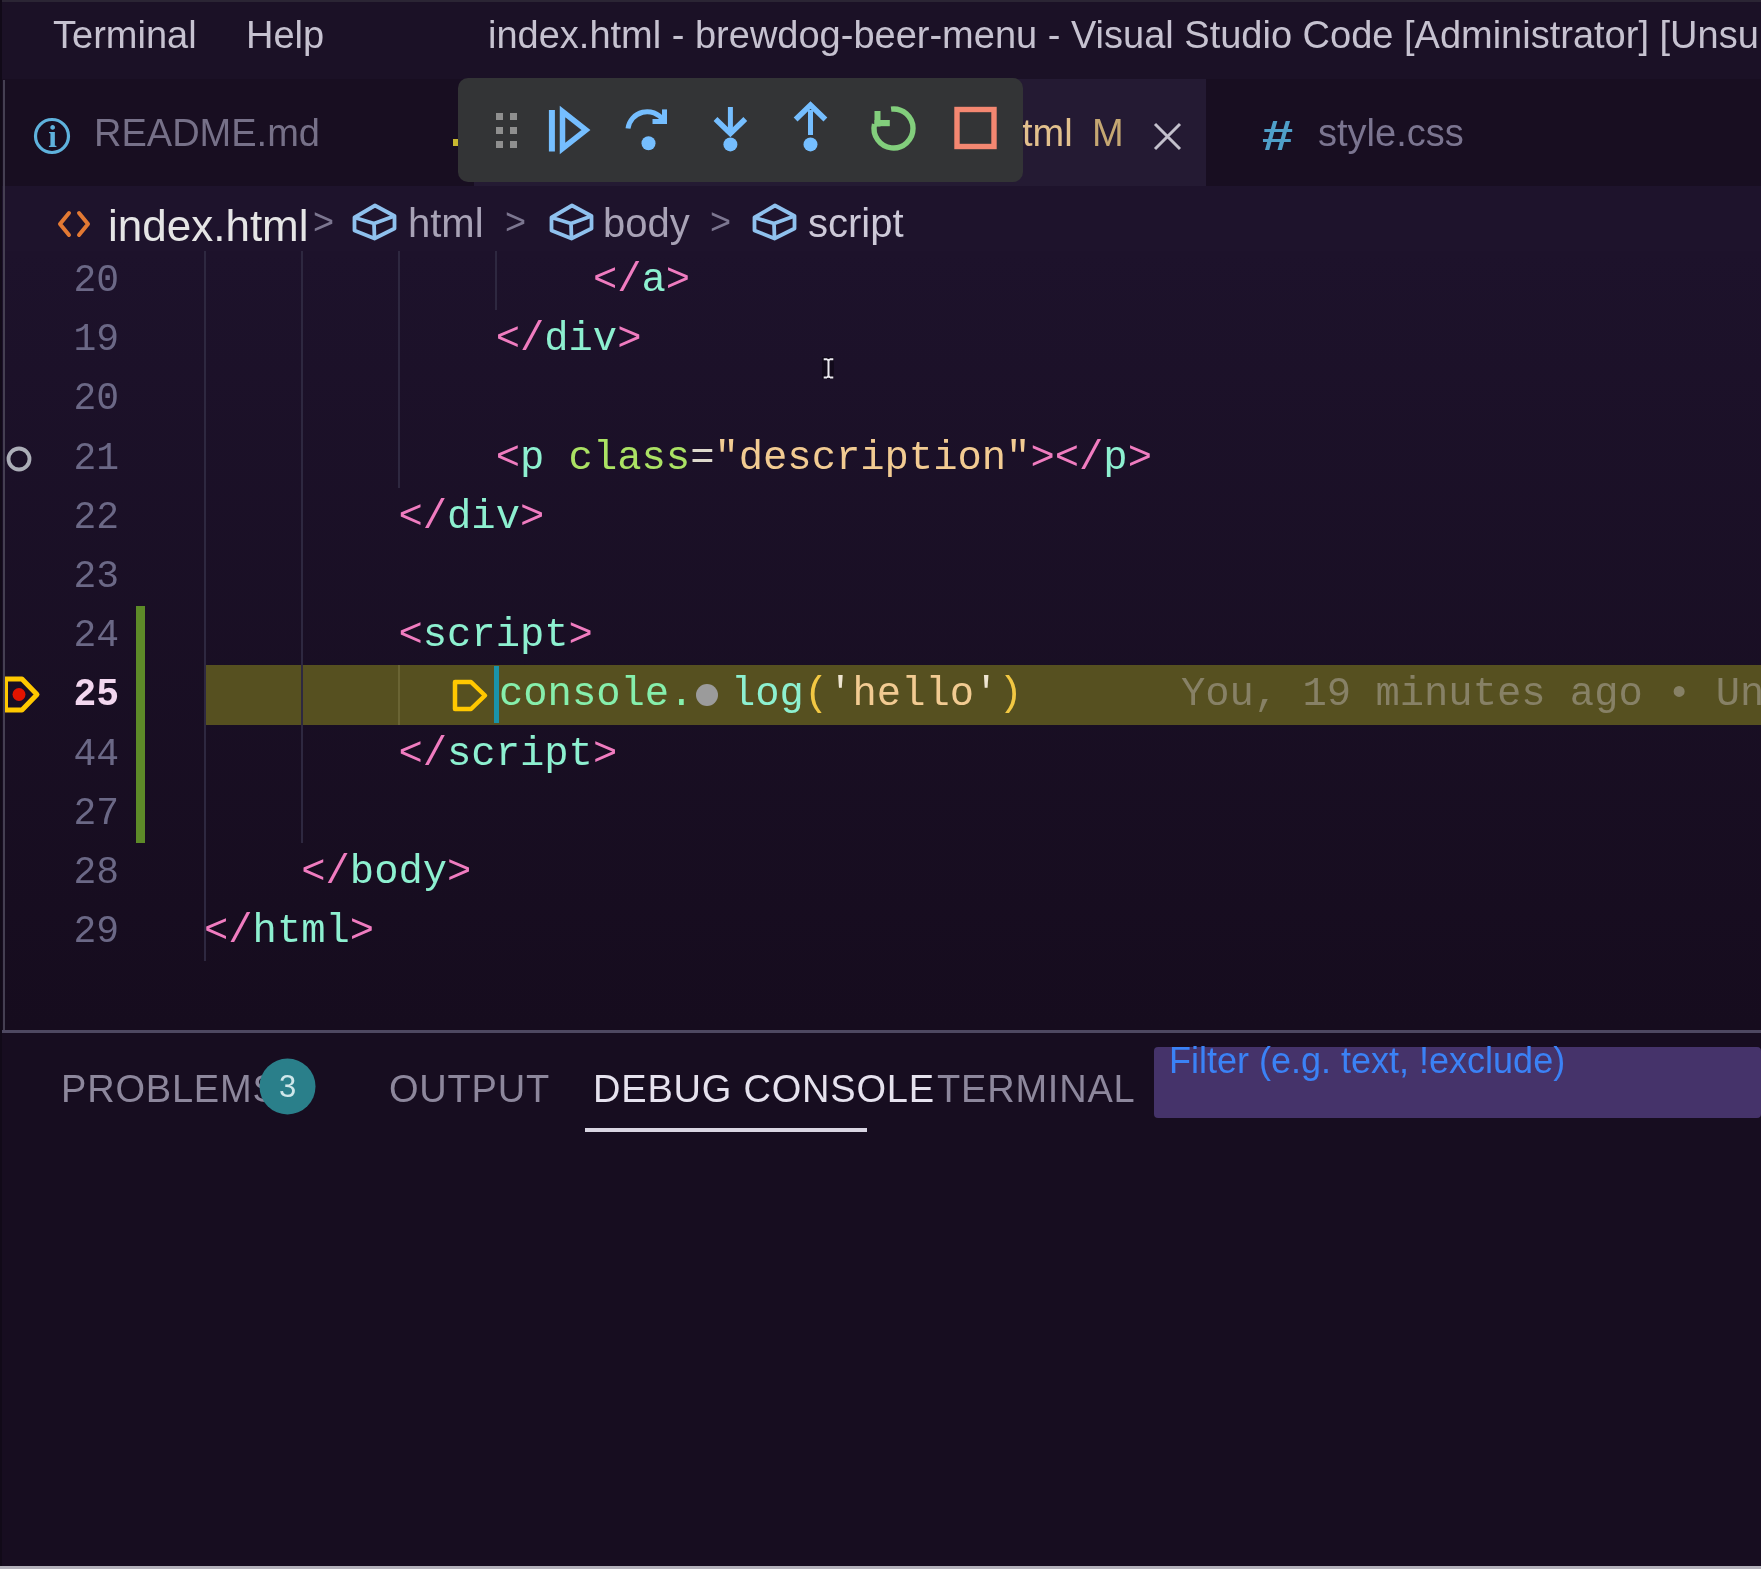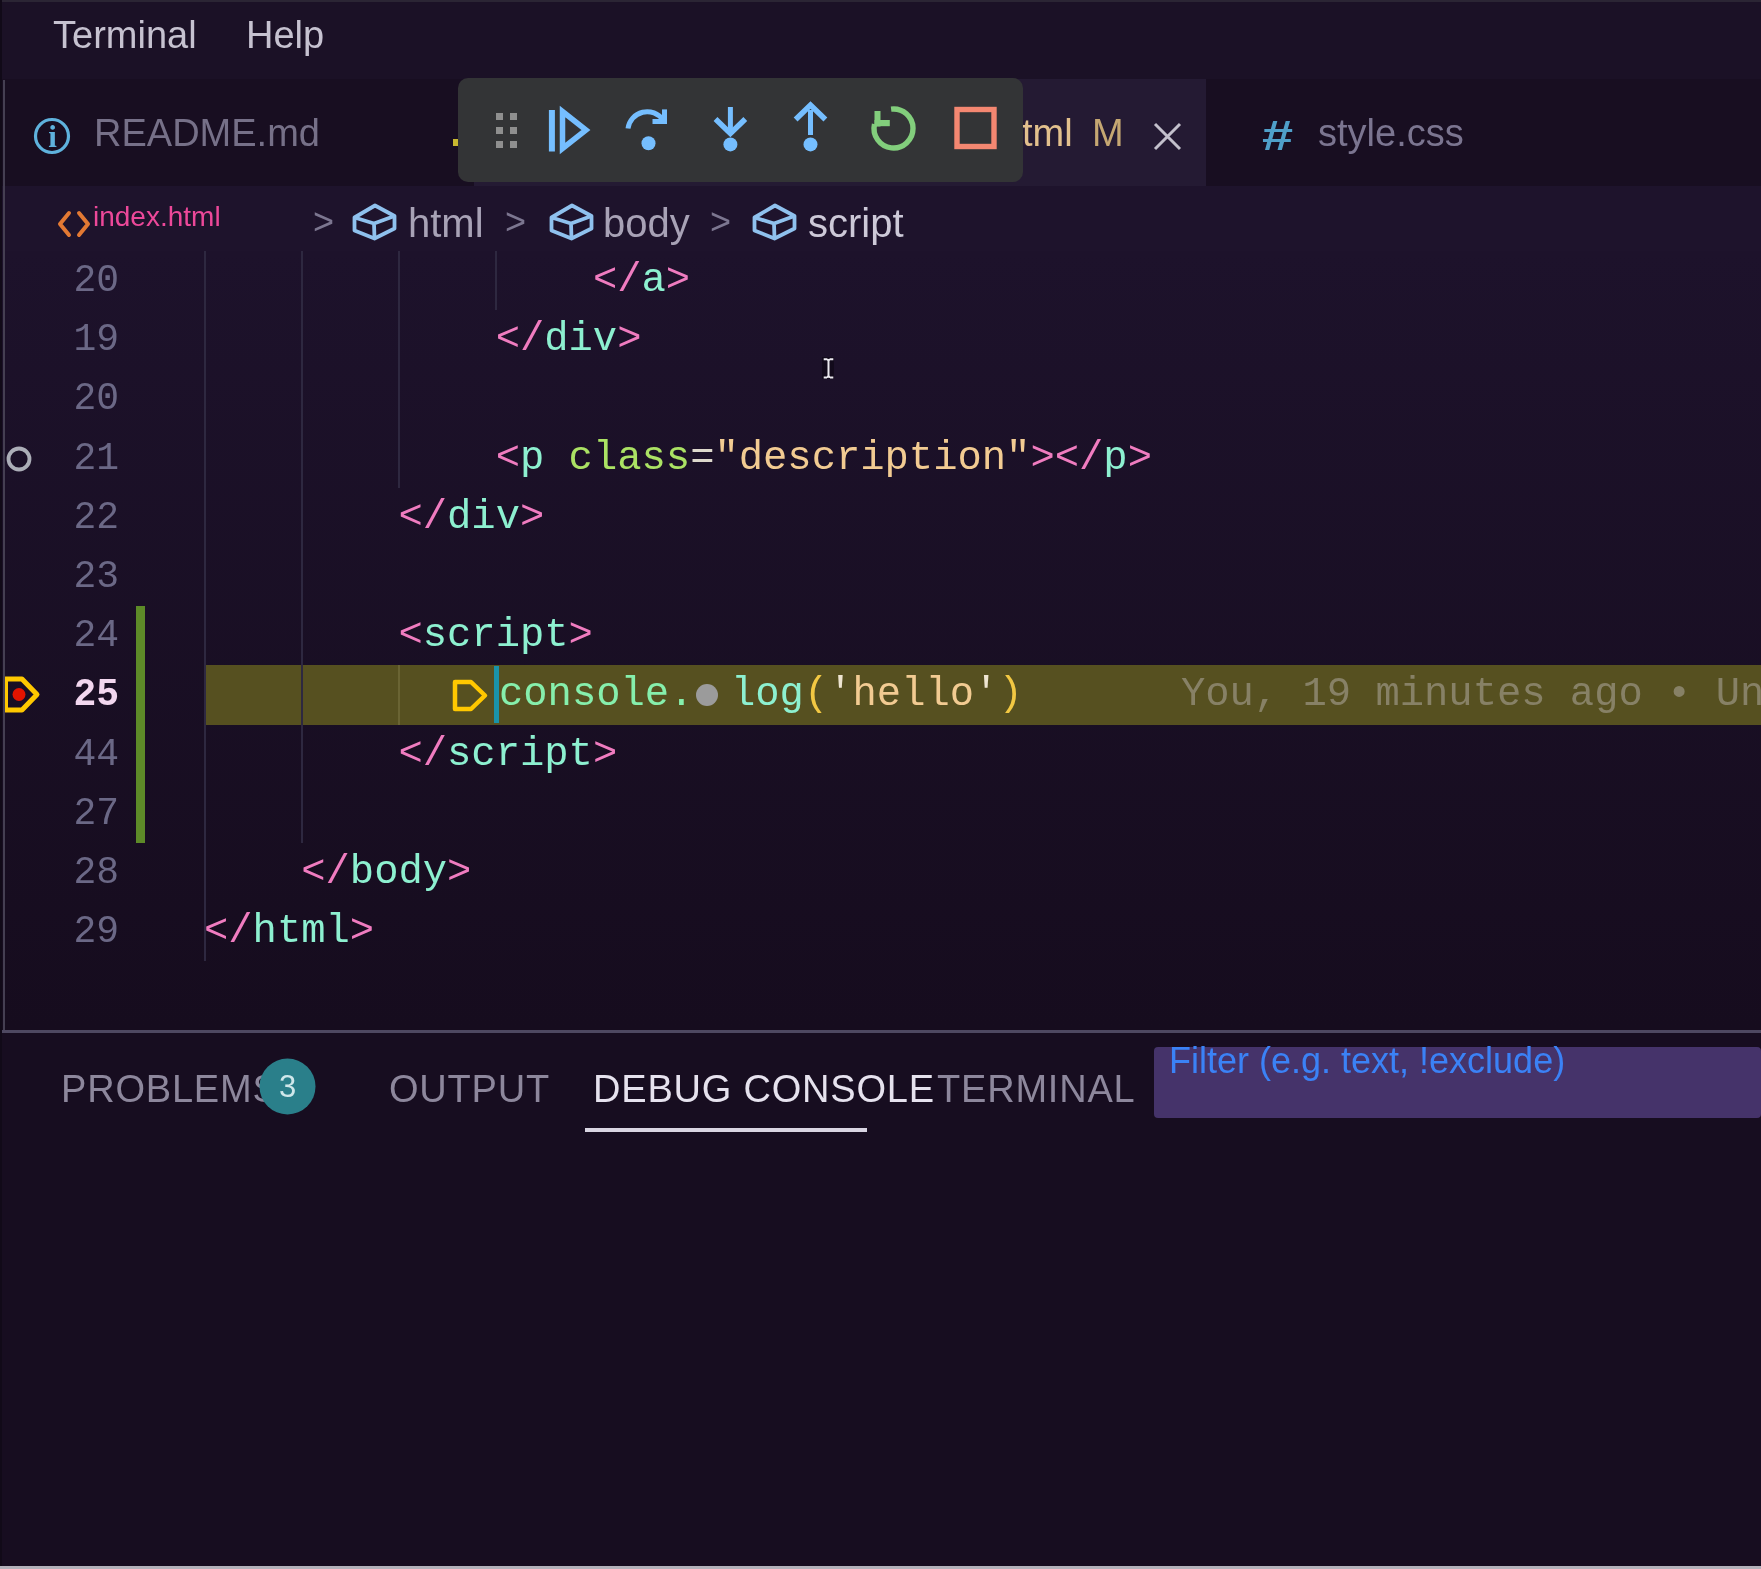--- a/index.html
+++ b/index.html
@@ -18,20 +18,21 @@
 #panel{position:absolute;left:0;top:1030px;width:1761px;height:536px;background:#170d20;border-top:3px solid #4e4861;}
 .ptab{position:absolute;top:1068px;font-size:38px;color:#8d879c;letter-spacing:0.8px;white-space:nowrap;}
 #band{position:absolute;left:204px;top:665.4px;width:1557px;height:59.2px;background:#565020;}
 .gb{position:absolute;width:2px;background:#6a6433;top:665.4px;height:59.2px;}
 </style></head>
 <body>
 
 <div id="titlebar">
  <span style="left:53px">Terminal</span>
  <span style="left:246px">Help</span>
+ <span style="left:488px">index.html - brewdog-beer-menu - Visual Studio Code [Administrator] [Unsu</span>
 </div>
 <div id="tabbar"></div>
 <div id="activetab"></div>
 
 <svg class="abs" style="left:33px;top:117px" width="38" height="38" viewBox="0 0 38 38">
  <circle cx="19" cy="19" r="16.5" fill="none" stroke="#5fb2dd" stroke-width="3.2"></circle>
  <text x="19.5" y="29.5" font-family="Liberation Serif" font-weight="bold" font-size="31" fill="#5fb2dd" text-anchor="middle">i</text>
 </svg>
 <div class="abs" style="left:94px;top:112px;font-size:38px;color:#767088">README.md</div>
 
@@ -42,21 +43,21 @@
  <path d="M3 3 L28 28 M28 3 L3 28" stroke="#c3c0cc" stroke-width="3"></path>
 </svg>
 
 <div class="abs" style="left:1262px;top:111px;font-size:43px;font-weight:bold;color:#4f9fc9;transform:scaleX(1.3);transform-origin:0 0">#</div>
 <div class="abs" style="left:1318px;top:112px;font-size:38px;color:#7b7590">style.css</div>
 
 <div id="breadcrumb"></div>
 <svg class="abs" style="left:54px;top:207px" width="40" height="34" viewBox="0 0 40 34">
  <path d="M15 6 L6 17 L15 28 M25 6 L34 17 L25 28" stroke="#e37933" stroke-width="4" fill="none" stroke-linecap="round" stroke-linejoin="round"></path>
 </svg>
-<div class="abs" style="left:93px;top:201px;font-size:28px;color:#ec4899">index.html</div>
+<div class="abs" style="left:108px;top:201px;font-size:44px;color:#e5e5e5">index.html</div>
 <div class="abs" style="left:313px;top:201px;font-size:36px;color:#7c7690">&gt;</div>
 <div class="abs" style="left:408px;top:201px;font-size:40px;color:#a8a2b6">html</div>
 <div class="abs" style="left:505px;top:201px;font-size:36px;color:#7c7690">&gt;</div>
 <div class="abs" style="left:603px;top:201px;font-size:40px;color:#a8a2b6">body</div>
 <div class="abs" style="left:710px;top:201px;font-size:36px;color:#7c7690">&gt;</div>
 <div class="abs" style="left:808px;top:201px;font-size:40px;color:#cdc9d8">script</div>
 
 <svg class="abs" style="left:352px;top:202px" width="46" height="40" viewBox="0 0 46 38">
     <g fill="none" stroke="#8fc1ee" stroke-width="3.8" stroke-linejoin="round">
       <path d="M23 2.5 L42.5 13 L42.5 25.5 L22.5 35.5 L2.5 27.5 L2.5 14.5 Z"></path>

